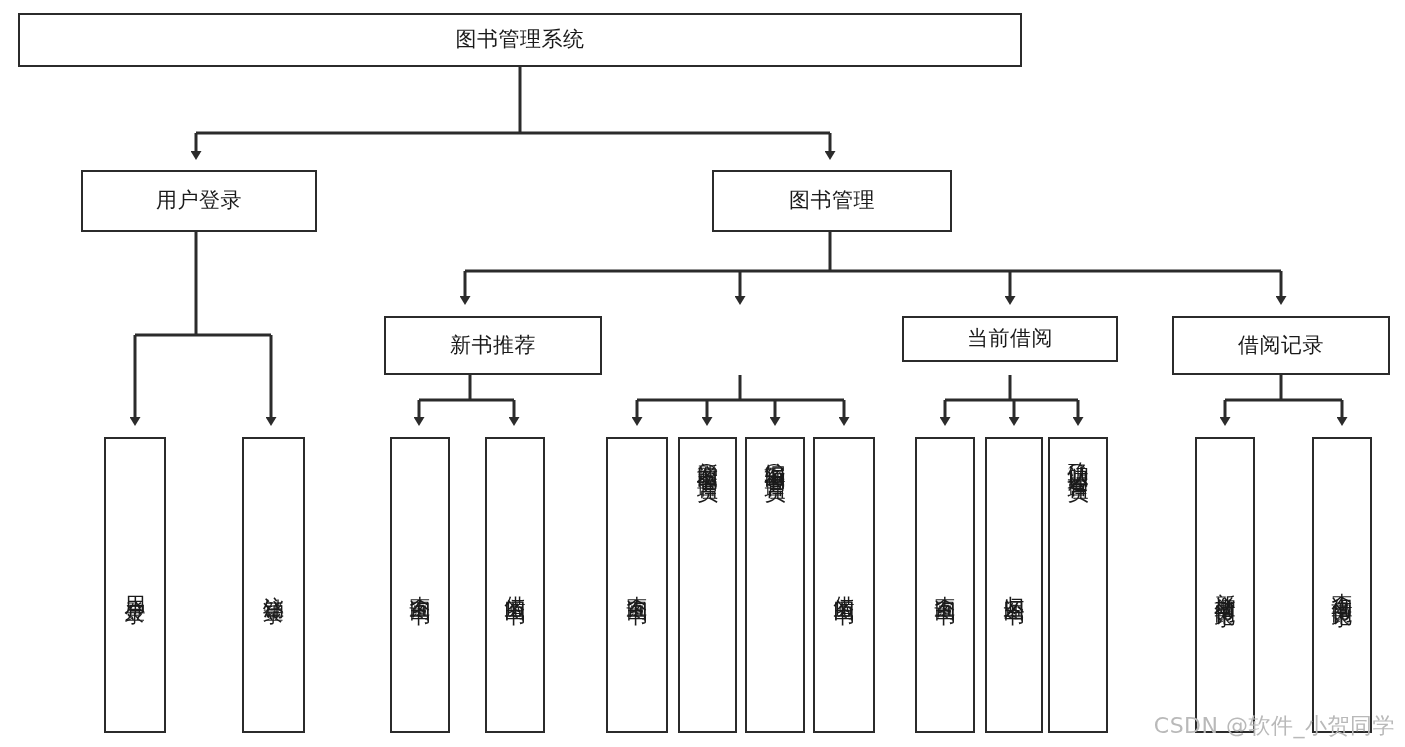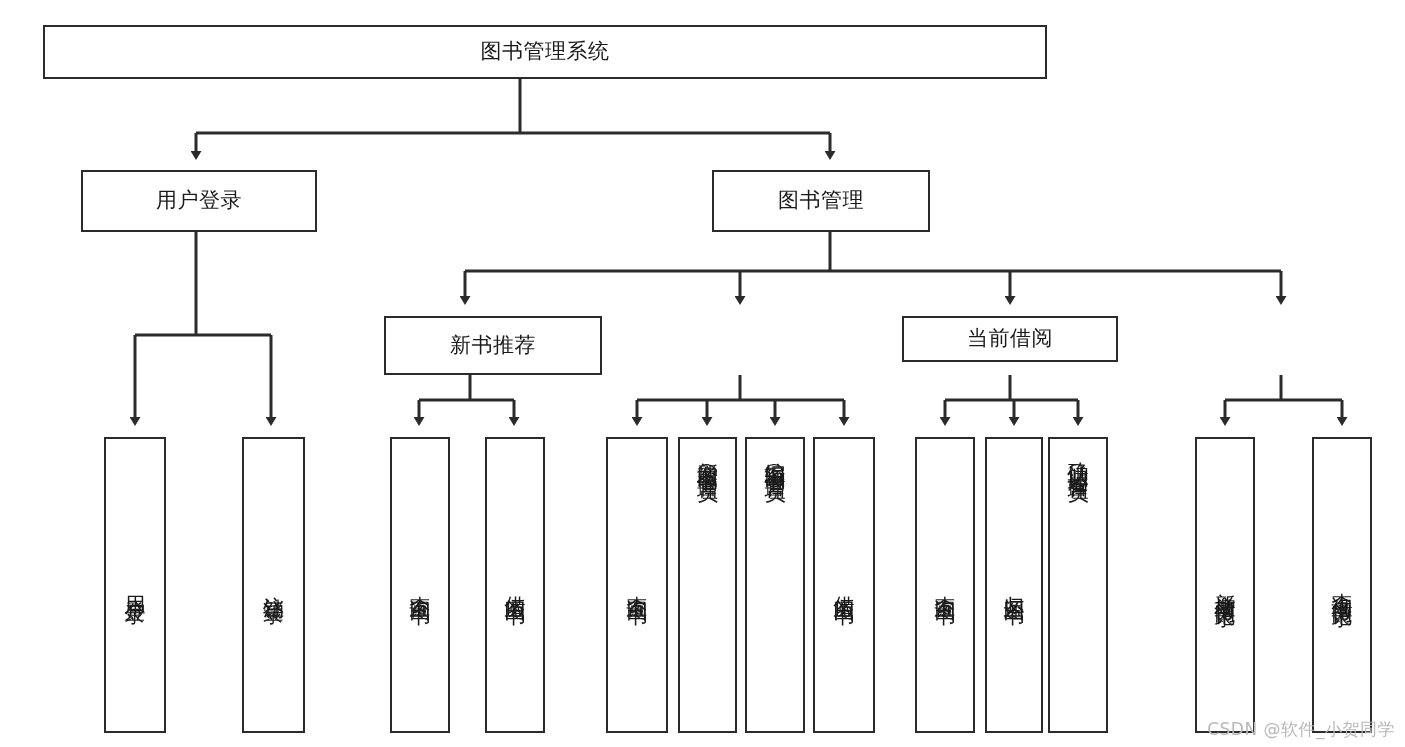--- a/index.html
+++ b/index.html
@@ -58,21 +58,21 @@
     white-space: nowrap;
   }
   .leaf.center-v {
     align-items: center;
     padding-top: 0;
   }
   #watermark {
     position: absolute;
     right: 10px;
     bottom: 6px;
-    font-size: 17px;
+    font-size: 22px;
     color: #b9b9b9;
     white-space: nowrap;
     letter-spacing: 0.5px;
     pointer-events: none;
   }
 </style>
 </head>
 <body>
 
 <div id="diagram-root">
@@ -126,41 +126,44 @@
       <path d="M1078,400 L1078,418" marker-end="url(#arrow)"></path>
 
       <path d="M1281,375 L1281,400"></path>
       <path d="M1225,400 L1342,400"></path>
       <path d="M1225,400 L1225,418" marker-end="url(#arrow)"></path>
       <path d="M1342,400 L1342,418" marker-end="url(#arrow)"></path>
 
     </g>
   </svg>
 
-  <div class="node-box" style="left:18px; top:25px; width:1004px; height:54px;margin-left:25px;">
+  <div class="node-box" style="left:18px; top:13px; width:1004px; height:54px;">
     <span class="node-label-h">图书管理系统</span>
   </div>
 
   <div class="node-box" style="left:81px; top:170px; width:236px; height:62px;">
     <span class="node-label-h">用户登录</span>
   </div>
 
-  <div class="node-box" style="left:712px; top:170px; width:218px; height:62px;">
+  <div class="node-box" style="left:712px; top:170px; width:240px; height:62px;">
     <span class="node-label-h">图书管理</span>
   </div>
 
   <div class="node-box" style="left:384px; top:316px; width:218px; height:59px;">
     <span class="node-label-h">新书推荐</span>
   </div>
 
 
   <div class="node-box" style="left:902px; top:316px; width:216px; height:46px;">
     <span class="node-label-h">当前借阅</span>
   </div>
 
+  <div class="node-box" style="left:1172px; top:316px; width:218px; height:59px;">
+    <span class="node-label-h">借阅记录</span>
+  </div>
 
   <div class="node-box leaf center-v" style="left:104px; top:437px; width:62px; height:296px;">
     <span class="node-label-v">用户登录</span>
   </div>
 
   <div class="node-box leaf center-v" style="left:242px; top:437px; width:63px; height:296px;">
     <span class="node-label-v">注销登录</span>
   </div>
 
   <div class="node-box leaf center-v" style="left:390px; top:437px; width:60px; height:296px;">

